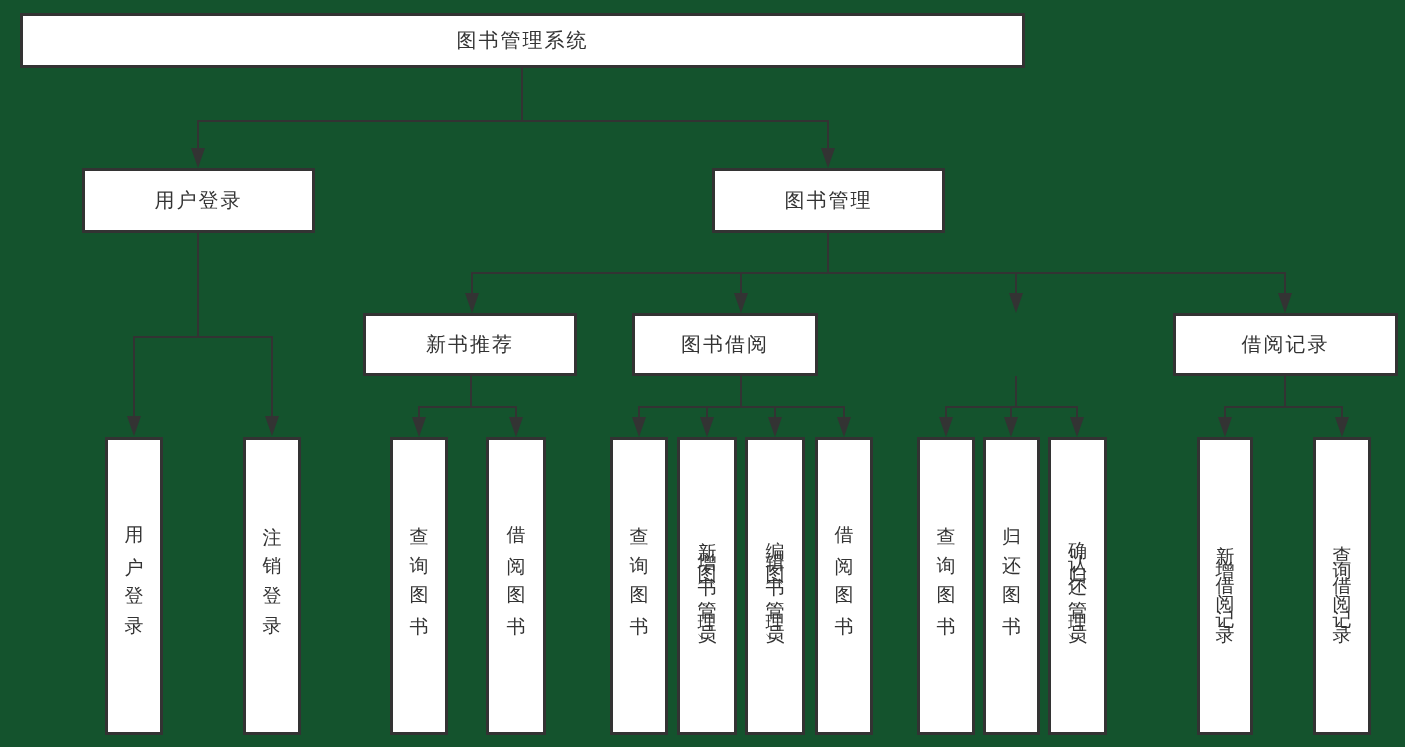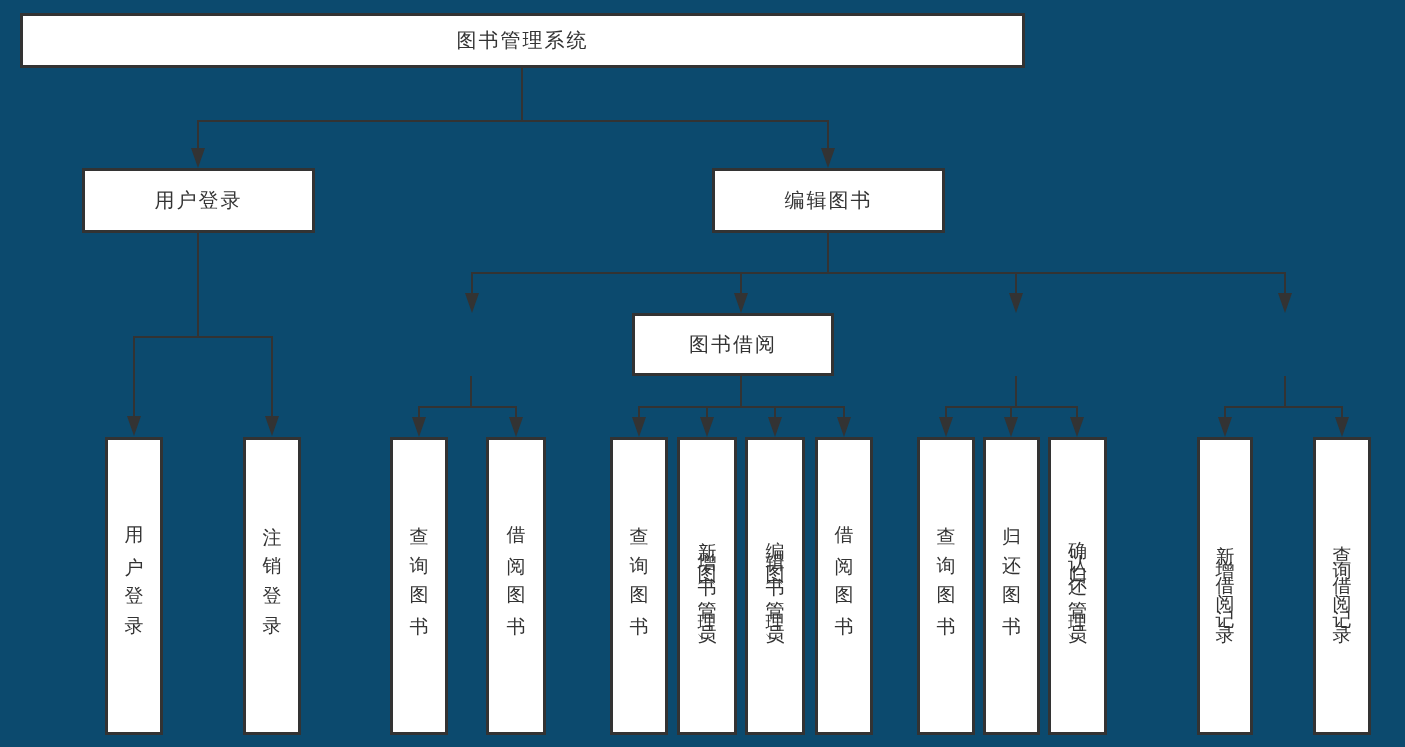--- a/index.html
+++ b/index.html
@@ -2,21 +2,21 @@
 <html><head>
 <meta charset="utf-8">
 <style>
   * { margin: 0; padding: 0; box-sizing: border-box; }
   html, body { background: #ffffff; }
   body { font-family: "Liberation Sans", "DejaVu Sans", sans-serif; }
   .canvas {
     position: relative;
     width: 1405px;
     height: 747px;
-    background: #0c4a6e;
+    background: #14532d;
     overflow: hidden;
     color: #333333;
   }
   
   .box {
     position: absolute;
     background: #ffffff;
     border: 3px solid #333333;
     display: flex;
     align-items: center;
@@ -68,21 +68,21 @@
     <div class="vl" style="left:197px; top:120px; height:28px;"></div>
     <div class="ah" style="left:191px; top:148px;"></div>
     <div class="vl" style="left:827px; top:120px; height:28px;"></div>
     <div class="ah" style="left:821px; top:148px;"></div>
   </div>
 
   <div class="box hbox" style="left:82px; top:168px; width:233px; height:65px;">
     <span>用户登录</span>
   </div>
   <div class="box hbox" style="left:712px; top:168px; width:233px; height:65px;">
-    <span>编辑图书</span>
+    <span>图书管理</span>
   </div>
 
   <div>
     <div class="vl" style="left:197px; top:233px; height:103px;"></div>
     <div class="hl" style="left:133px; top:336px; width:140px;"></div>
     <div class="vl" style="left:133px; top:336px; height:80px;"></div>
     <div class="ah" style="left:127px; top:416px;"></div>
     <div class="vl" style="left:271px; top:336px; height:80px;"></div>
     <div class="ah" style="left:265px; top:416px;"></div>
   </div>
@@ -100,22 +100,28 @@
     <div class="vl" style="left:471px; top:272px; height:21px;"></div>
     <div class="ah" style="left:465px; top:293px;"></div>
     <div class="vl" style="left:740px; top:272px; height:21px;"></div>
     <div class="ah" style="left:734px; top:293px;"></div>
     <div class="vl" style="left:1015px; top:272px; height:21px;"></div>
     <div class="ah" style="left:1009px; top:293px;"></div>
     <div class="vl" style="left:1284px; top:272px; height:21px;"></div>
     <div class="ah" style="left:1278px; top:293px;"></div>
   </div>
 
-  <div class="box hbox" style="left:632px; top:313px; width:202px; height:63px;">
+  <div class="box hbox" style="left:363px; top:313px; width:214px; height:63px;">
+    <span>新书推荐</span>
+  </div>
+  <div class="box hbox" style="left:632px; top:313px; width:186px; height:63px;">
     <span>图书借阅</span>
+  </div>
+  <div class="box hbox" style="left:1173px; top:313px; width:225px; height:63px;">
+    <span>借阅记录</span>
   </div>
 
   <div>
     <div class="vl" style="left:470px; top:376px; height:30px;"></div>
     <div class="hl" style="left:418px; top:406px; width:99px;"></div>
     <div class="vl" style="left:418px; top:406px; height:11px;"></div>
     <div class="ah" style="left:412px; top:417px;"></div>
     <div class="vl" style="left:515px; top:406px; height:11px;"></div>
     <div class="ah" style="left:509px; top:417px;"></div>
   </div>

